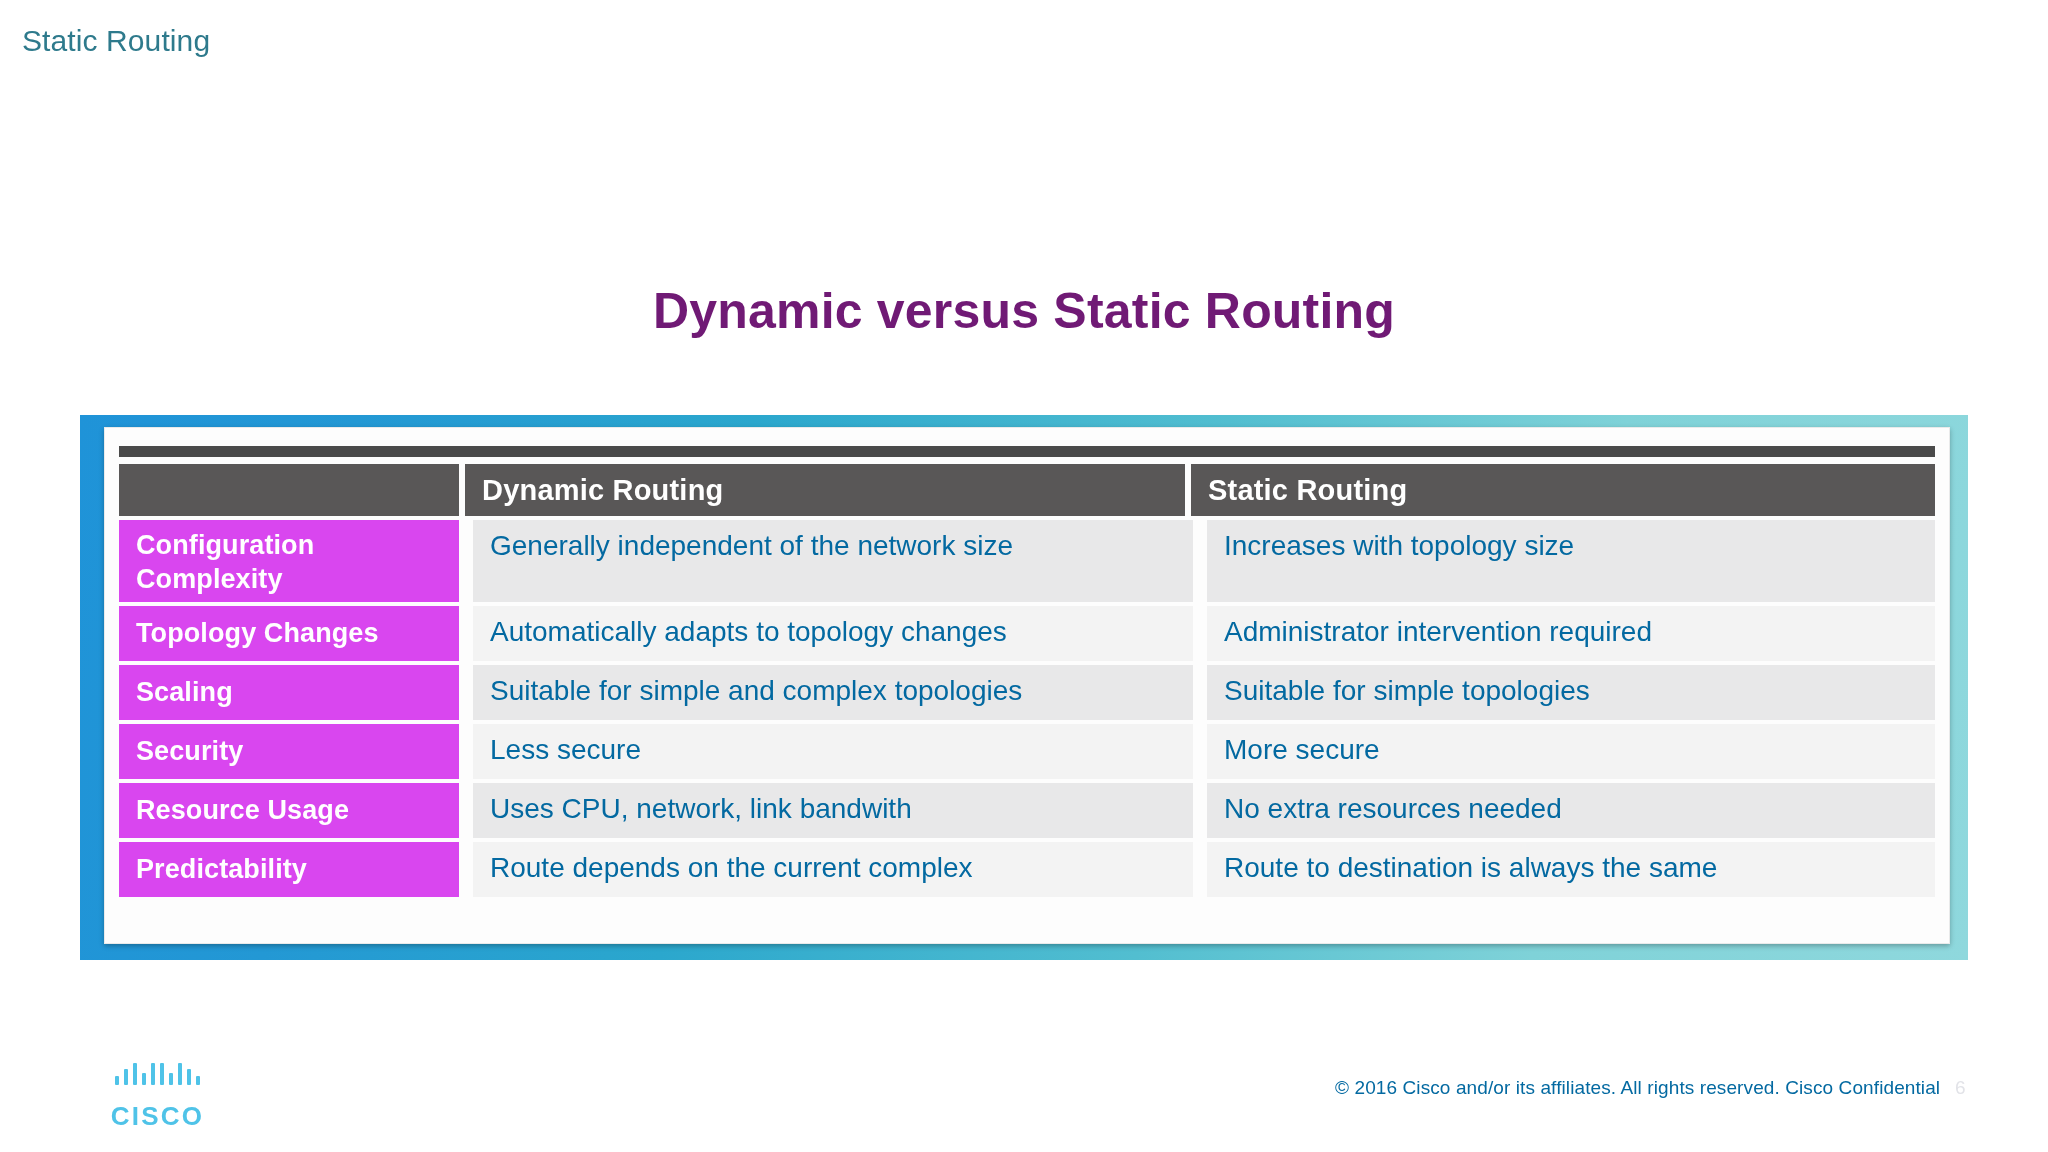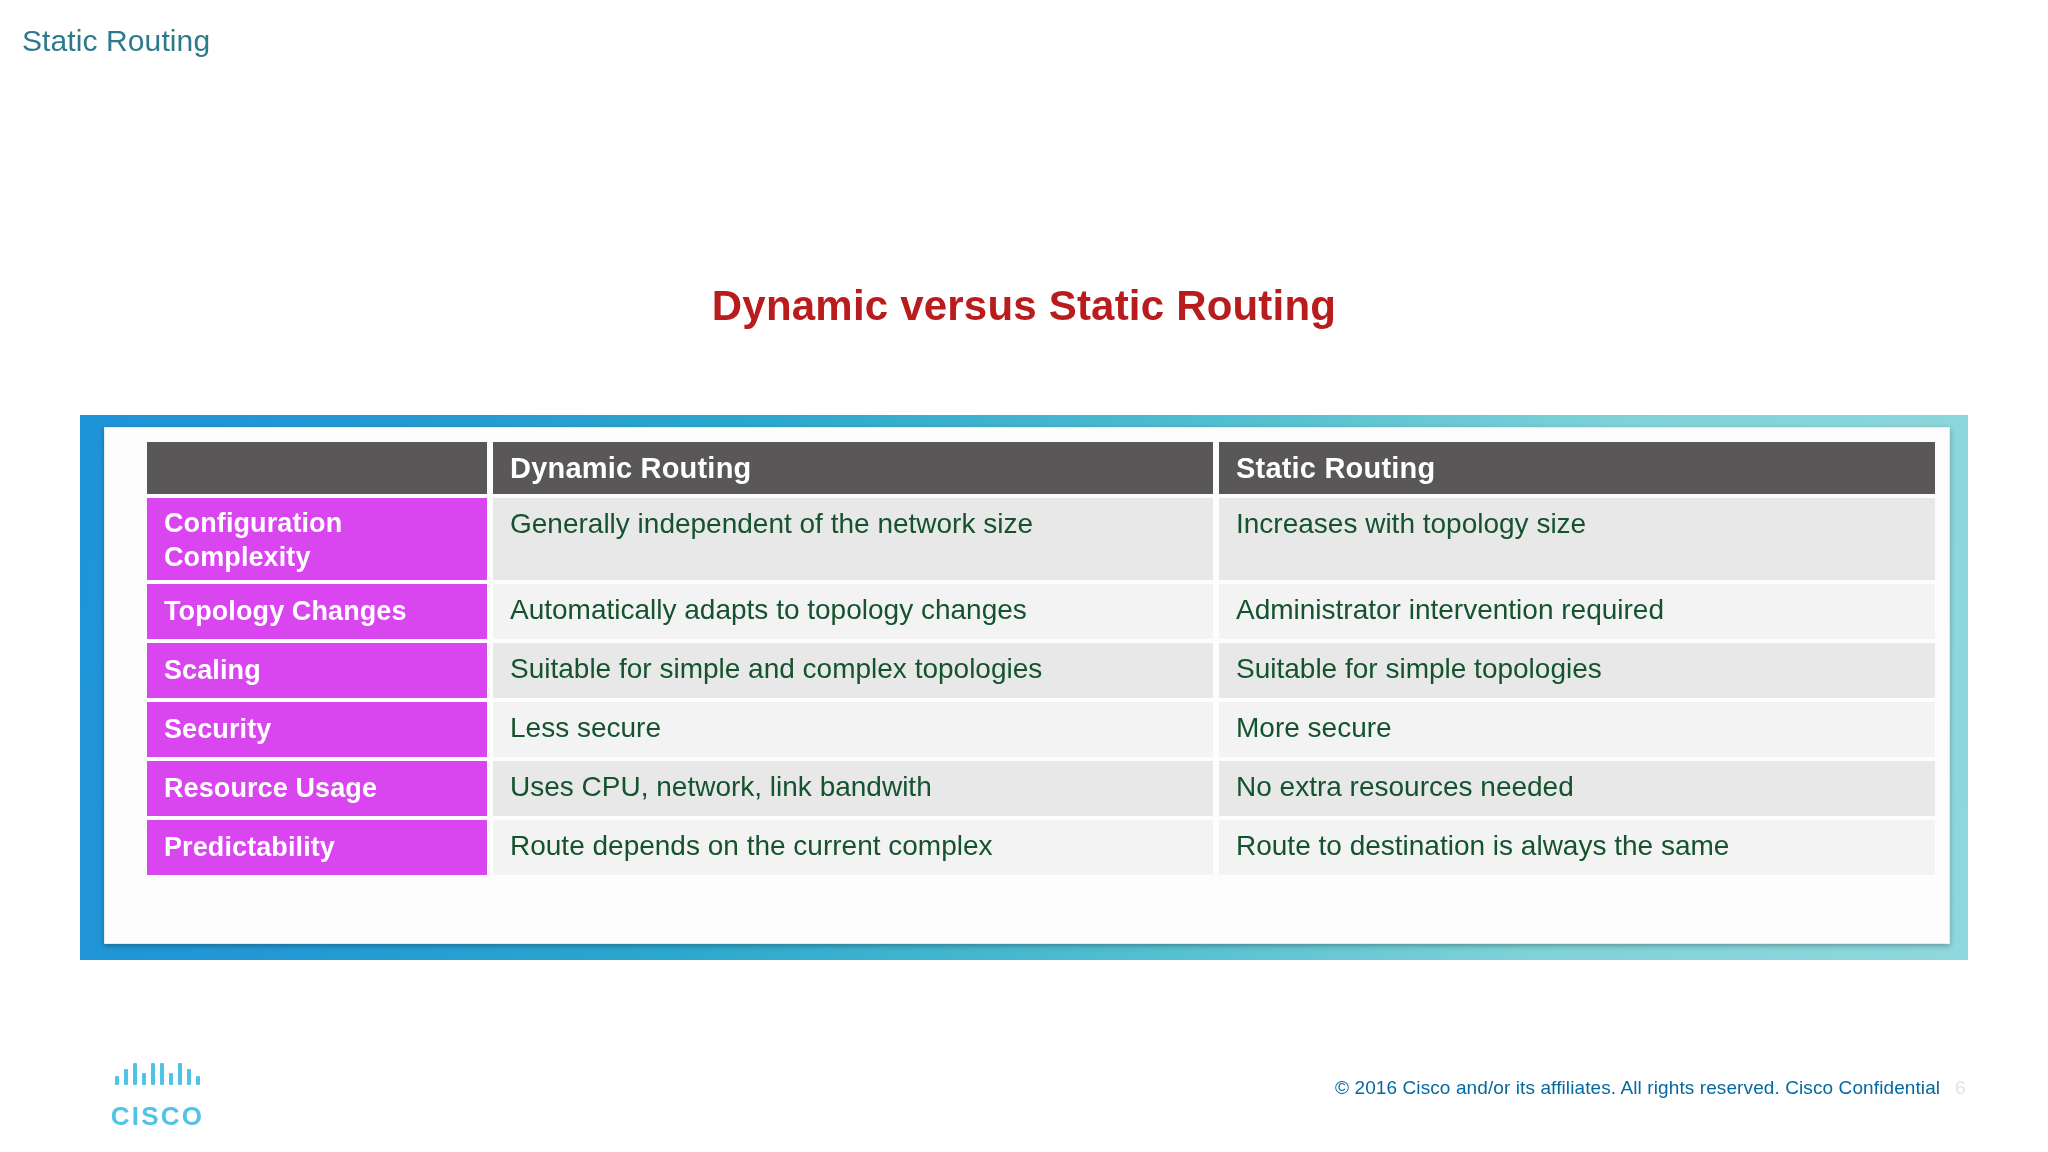--- a/index.html
+++ b/index.html
@@ -37,23 +37,23 @@
     white-space: nowrap;
   }
 
   
   .section-heading {
     position: absolute;
     left: 0;
     right: 0;
     top: 282px;
     text-align: center;
-    font-size: 42px;
-    font-weight: bold;
-    color: #b91c1c;
+    font-size: 50px;
+    font-weight: bold;
+    color: #701a75;
     letter-spacing: 0.2px;
   }
 
   
   .table-frame {
     position: absolute;
     left: 80px;
     top: 415px;
     width: 1888px;
     height: 545px;
@@ -69,22 +69,21 @@
   }
   .table-inner {
     width: 100%;
     height: 100%;
     background: #fdfdfd;
     box-sizing: border-box;
     padding: 14px 10px 12px 10px;
     border: 1px solid #e9eaea;
     box-shadow: 0 2px 5px rgba(0,0,0,0.28);
     display: flex;
-    flex-direction: row;
-    gap: 20px;
+    flex-direction: column;
   }
   .top-rule {
     height: 11px;
     background: #4a4a4a;
     margin: 4px 4px 7px 4px;
     flex: 0 0 auto;
   }
 
   .grid {
     flex: 1 1 auto;
@@ -138,26 +137,27 @@
     font-size: 27px;
     font-weight: bold;
     display: flex;
     align-items: center;
     padding: 4px 10px 4px 17px;
     letter-spacing: 0.1px;
     line-height: 1.25;
   }
   .row-body .c-dyn,
   .row-body .c-sta {
-    color: #14532d;
+    color: #0369a1;
     font-size: 28px;
     display: flex;
     align-items: flex-start;
     padding: 9px 12px 4px 17px;
     line-height: 1.2;
+    margin-left: 8px;
   }
   .row-body.tall { height: 82px; }
   .row-body.short { height: 55px; }
 
   .row-body.tall .c-label { align-items: flex-start; padding-top: 9px; }
 
   
   .shade-a .c-dyn, .shade-a .c-sta { background: #e8e8e9; }
   .shade-b .c-dyn, .shade-b .c-sta { background: #f3f3f3; }
 

